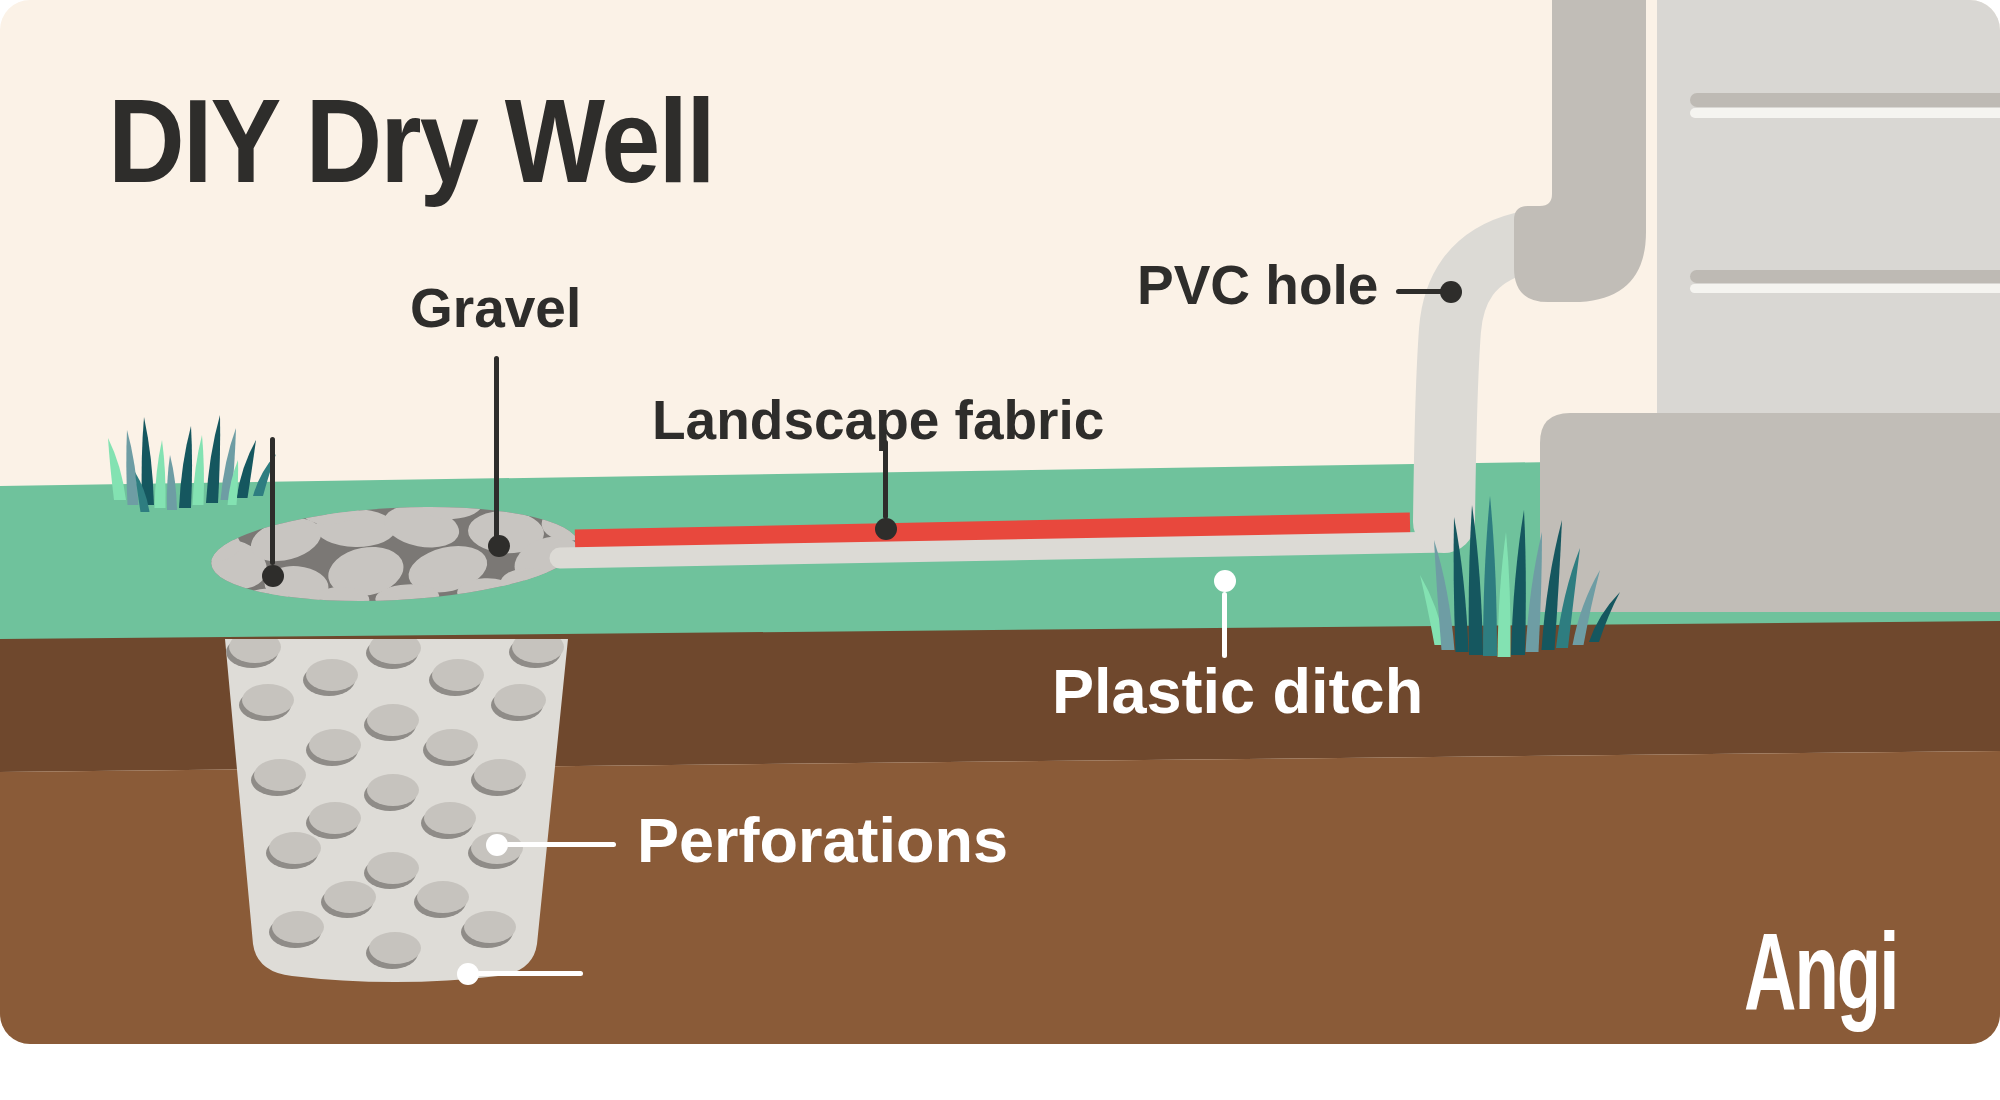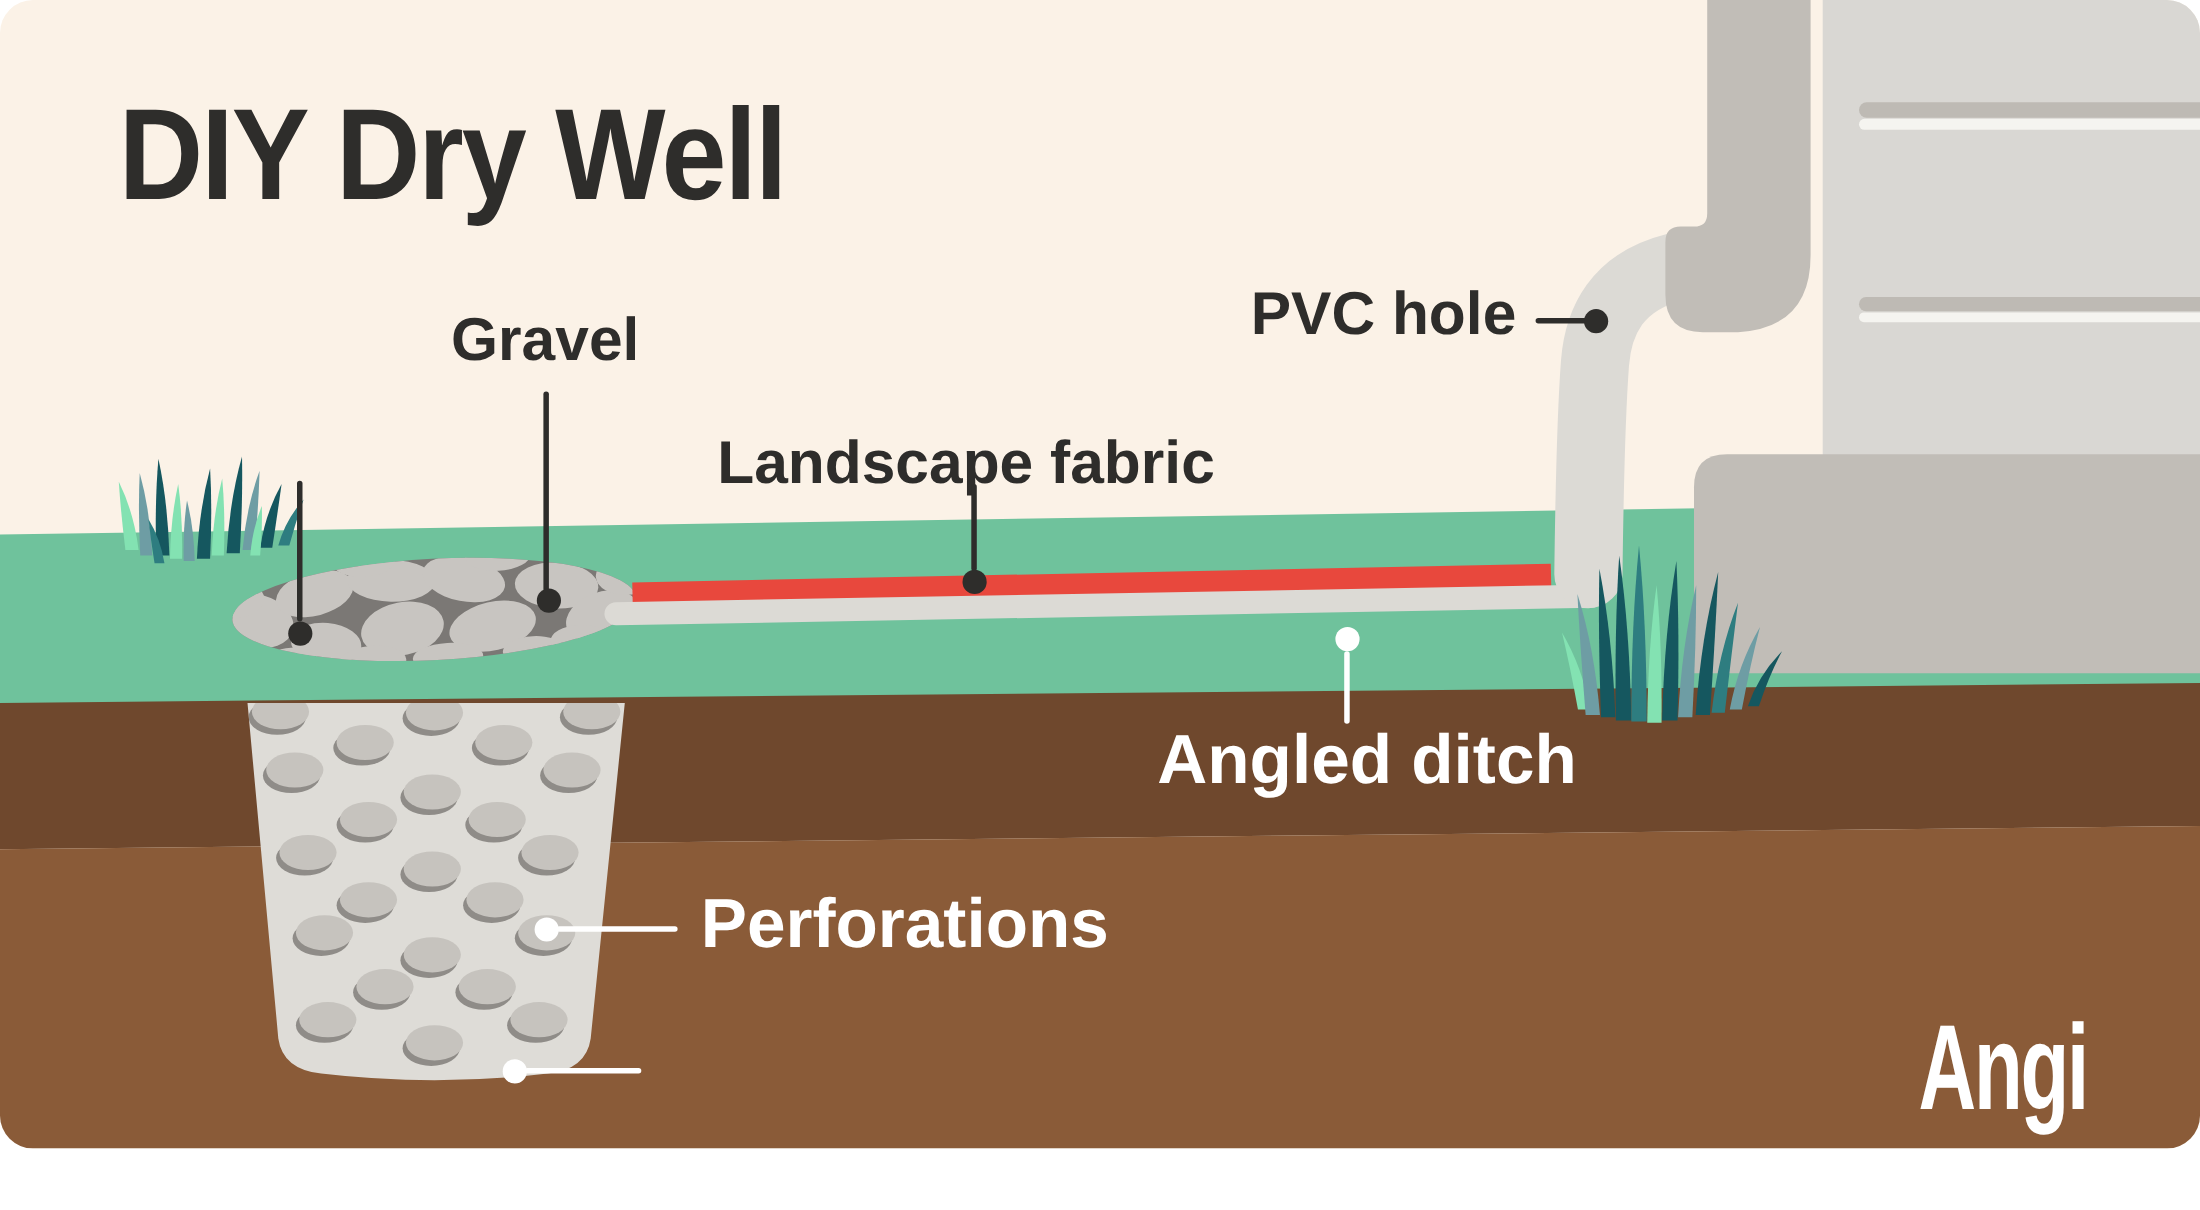--- a/index.html
+++ b/index.html
@@ -171,21 +171,21 @@
         <path d="M 1589,642 Q 1598.1,614.5 1620,592 Q 1608.1,614.5 1599,642 Z" fill="#15575F"></path>
       </g>
   </svg>
 
   <div class="title">DIY Dry Well</div>
 
   <div class="lbl" style="left:410px;top:281px;text-align:right;">Gravel</div>
   <div class="lbl" style="left:652px;top:365px;margin-top:28px;">Landscape fabric</div>
   <div class="lbl" style="left:1137px;top:258px;">PVC hole</div>
 
-  <div class="lbl white" style="left:1052px;top:660px;">Angled ditch</div>
+  <div class="lbl white" style="left:1052px;top:660px;">Plastic ditch</div>
   <div class="lbl white" style="left:637px;top:809px;text-align:center;">Perforations</div>
 
   <div class="pline" style="left:270px;top:437px;width:5px;height:128px;"></div>
   <div class="pdot" style="left:262px;top:565px;"></div>
 
   <div class="pline" style="left:494px;top:356px;width:5px;height:182px;"></div>
   <div class="pdot" style="left:488px;top:535px;"></div>
 
   <div class="pline" style="left:883px;top:440px;width:5px;height:79px;"></div>
   <div class="pdot" style="left:875px;top:518px;"></div>

